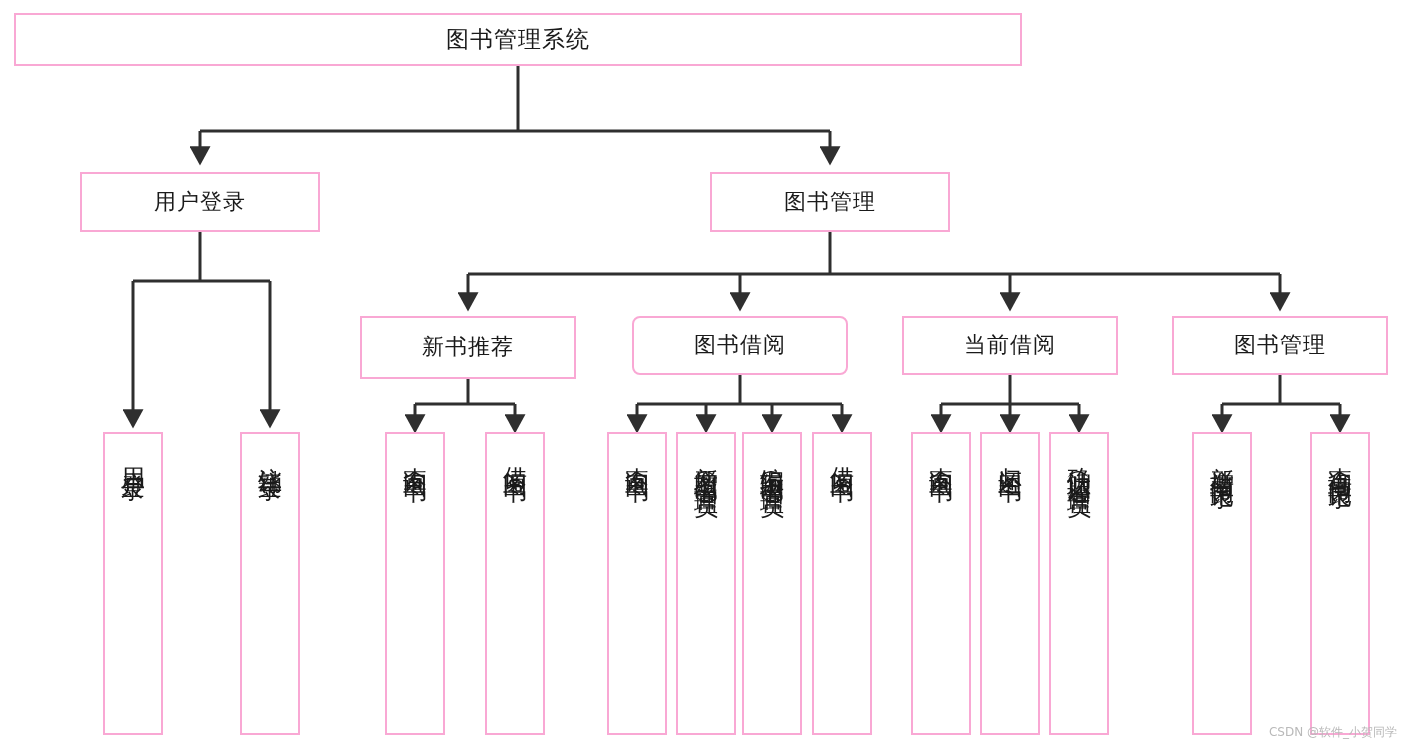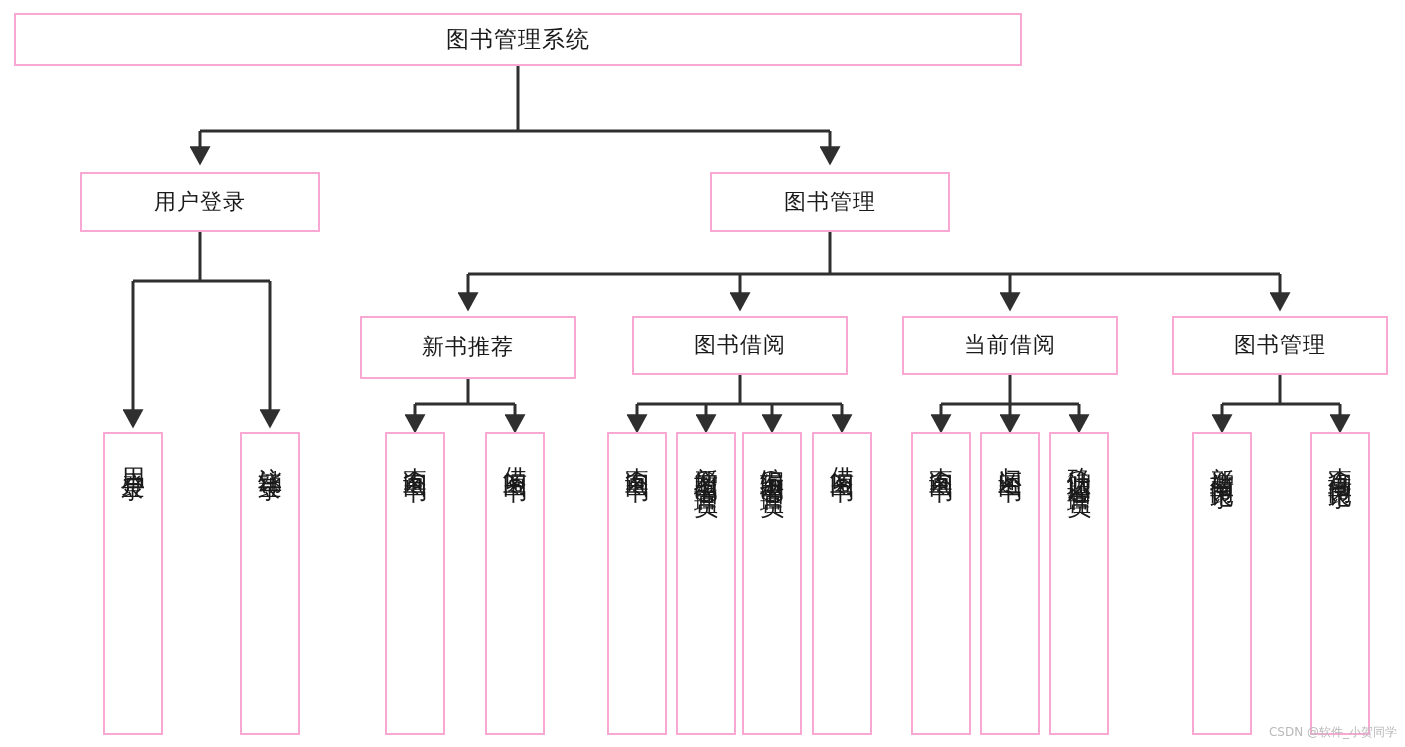--- a/index.html
+++ b/index.html
@@ -123,21 +123,21 @@
   </div>
 
   <div class="node h-node" style="left:710px;top:172px;width:240px;height:60px;">
     <span class="lbl">图书管理</span>
   </div>
 
   <div class="node h-node" style="left:360px;top:316px;width:216px;height:63px;">
     <span class="lbl">新书推荐</span>
   </div>
 
-  <div class="node h-node" style="left:632px;top:316px;width:216px;height:59px;">
+  <div class="node h-node" style="left:632px;top:316px;width:216px;height:59px;border-radius:8px;">
     <span class="lbl">图书借阅</span>
   </div>
 
   <div class="node h-node" style="left:902px;top:316px;width:216px;height:59px;">
     <span class="lbl">当前借阅</span>
   </div>
 
   <div class="node h-node" style="left:1172px;top:316px;width:216px;height:59px;">
     <span class="lbl">图书管理</span>
   </div>

